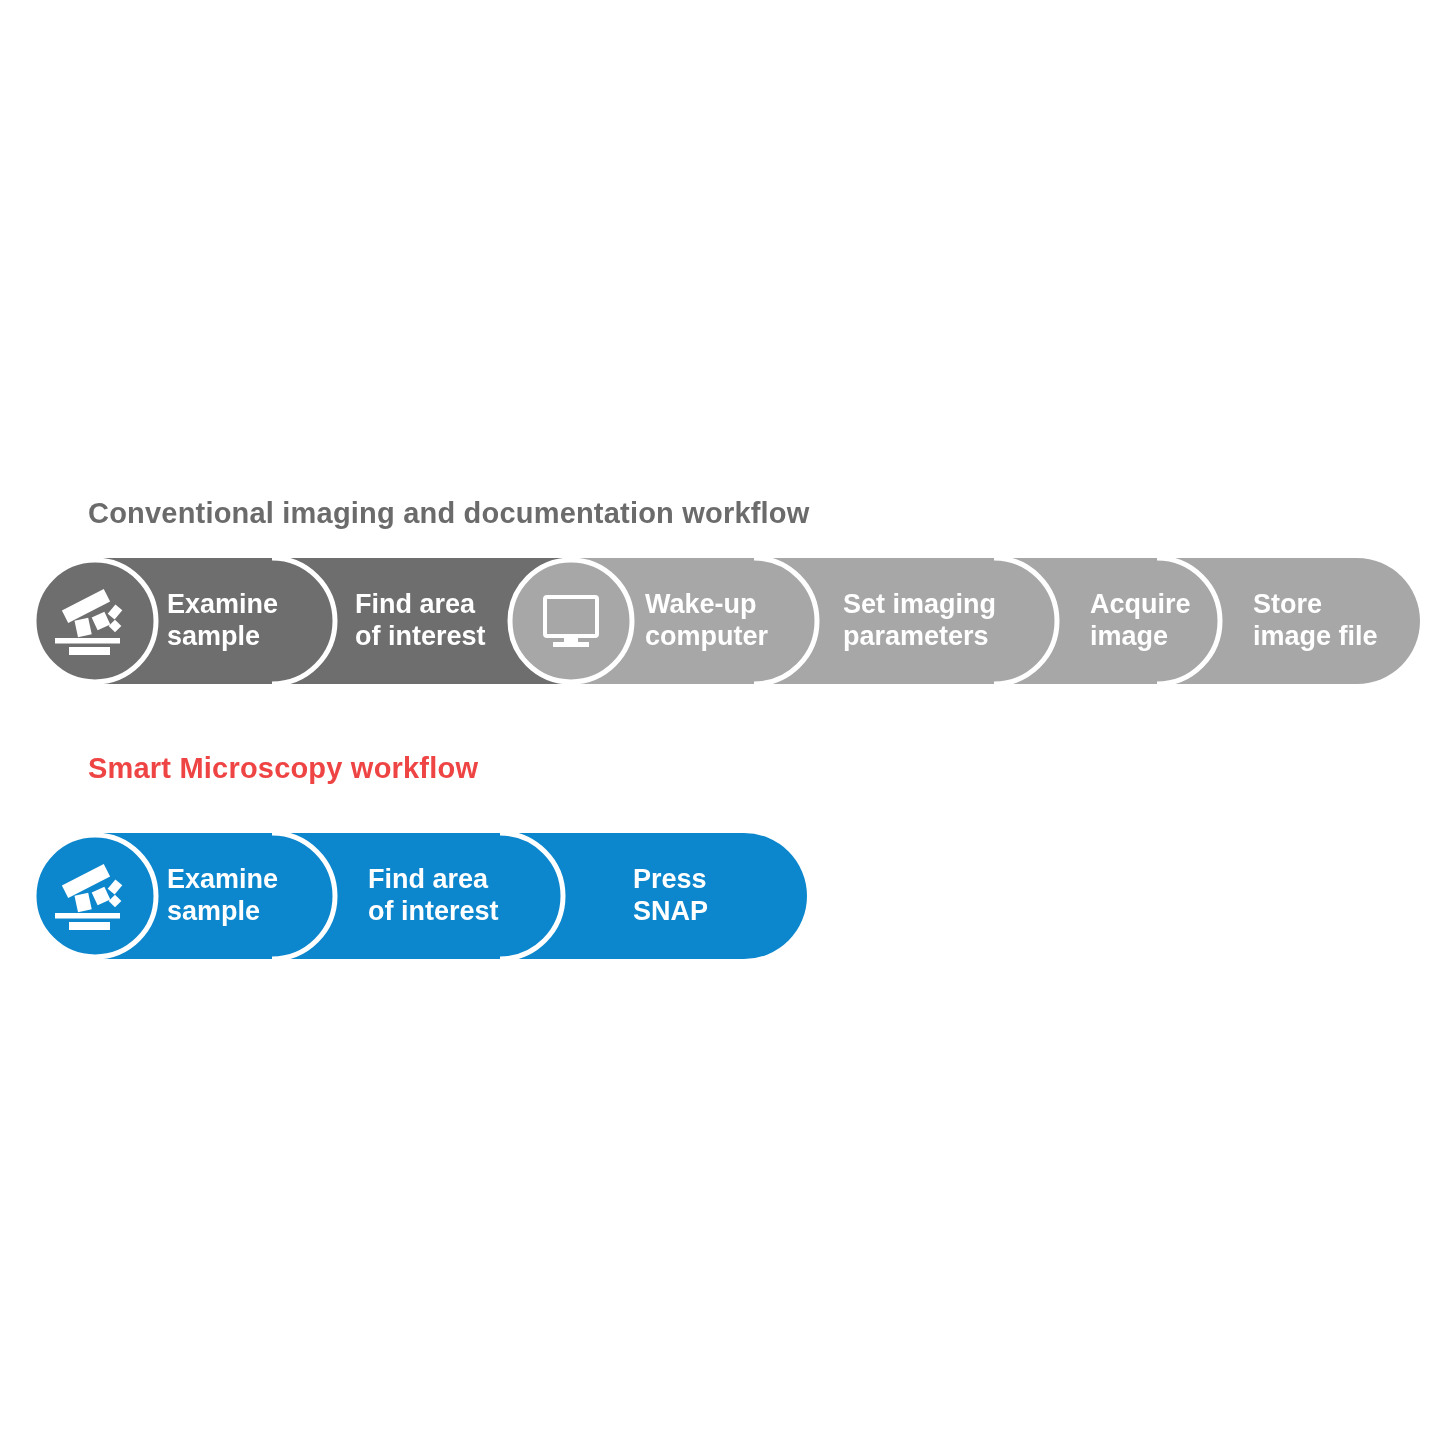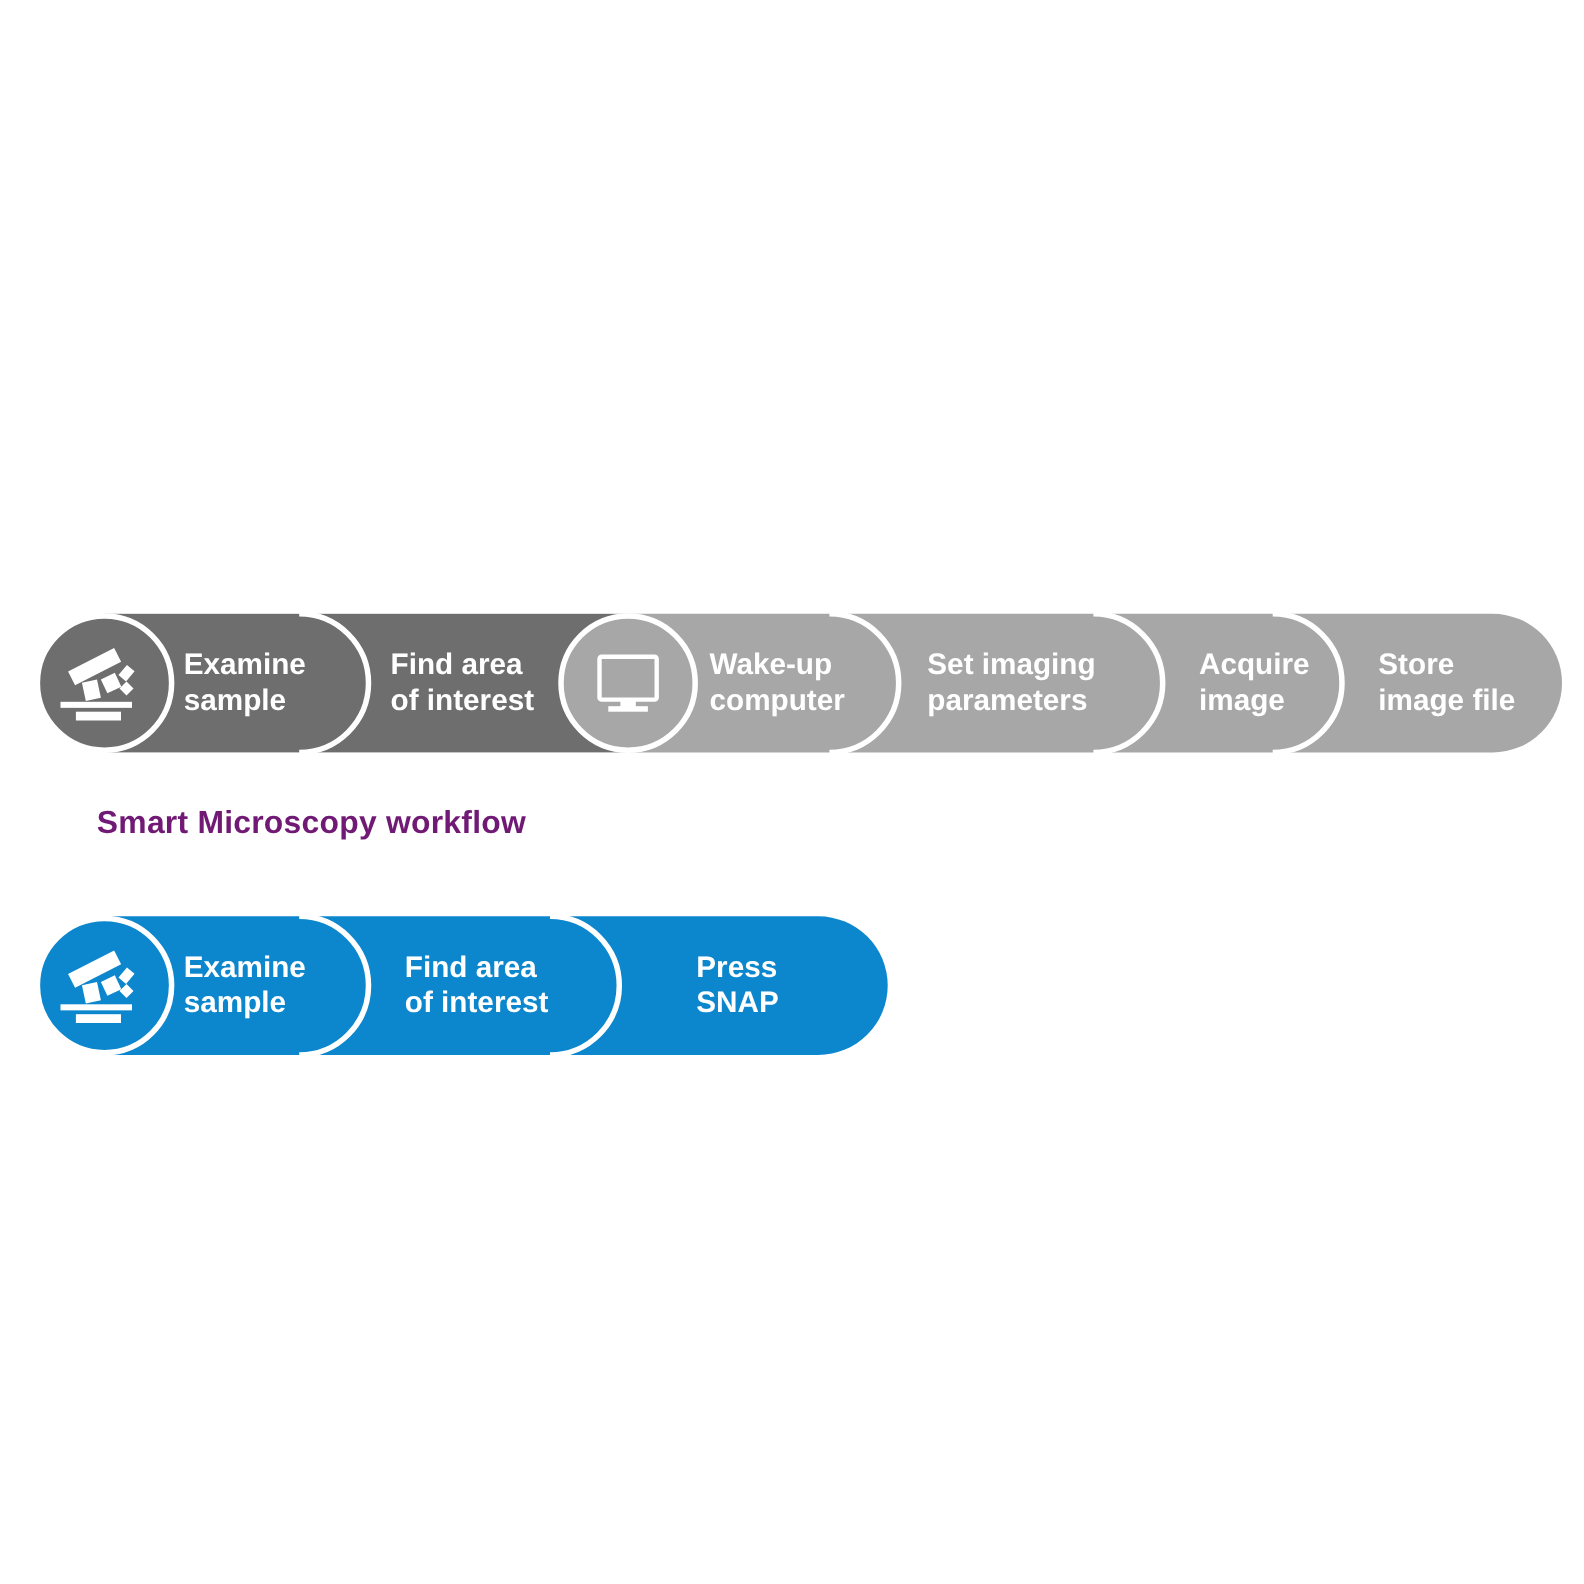--- a/index.html
+++ b/index.html
@@ -17,21 +17,21 @@
   }
   .section-title {
     position: absolute;
     left: 88px;
     font-size: 29px;
     font-weight: bold;
     letter-spacing: 0.2px;
     white-space: nowrap;
   }
   .section-title.conventional { top: 497px; color: #6b6b6b; }
-  .section-title.smart        { top: 732px; color: #701a75; }
+  .section-title.smart        { top: 752px; color: #ef4444; }
   svg.diagram {
     position: absolute;
     left: 0;
     top: 0;
     width: 1440px;
     height: 1440px;
   }
   svg.diagram text {
     font-family: "Liberation Sans", sans-serif;
     font-size: 27px;
@@ -42,20 +42,21 @@
     fill: none;
     stroke: #ffffff;
     stroke-width: 5;
   }
 </style>
 </head>
 <body>
 
 <div class="canvas">
 
+  <div class="section-title conventional">Conventional imaging and documentation workflow</div>
 
   <div class="section-title smart">Smart Microscopy workflow</div>
 
   <svg class="diagram" viewBox="0 0 1440 1440">
     <defs>
       <g id="microscope" fill="#ffffff">
         <rect x="-32.5" y="-22" width="47" height="14" transform="rotate(-27 -9 -15)"></rect>
         <rect x="-1" y="-7" width="14" height="14" transform="rotate(-25 6 0)"></rect>
         <rect x="-19" y="-2" width="14" height="17" transform="rotate(-12 -12 6)"></rect>
         <rect x="14" y="-13.5" width="12" height="9" transform="rotate(-50 20 -9)"></rect>

